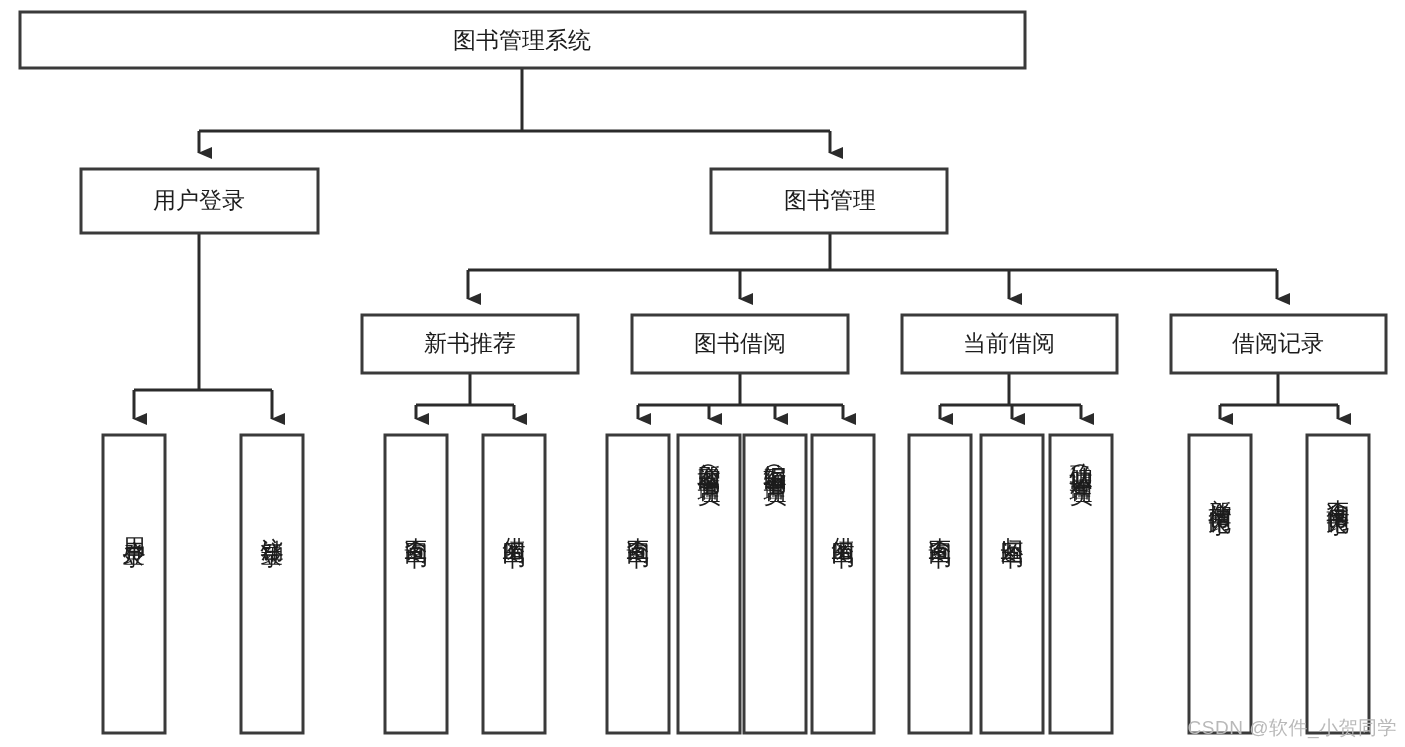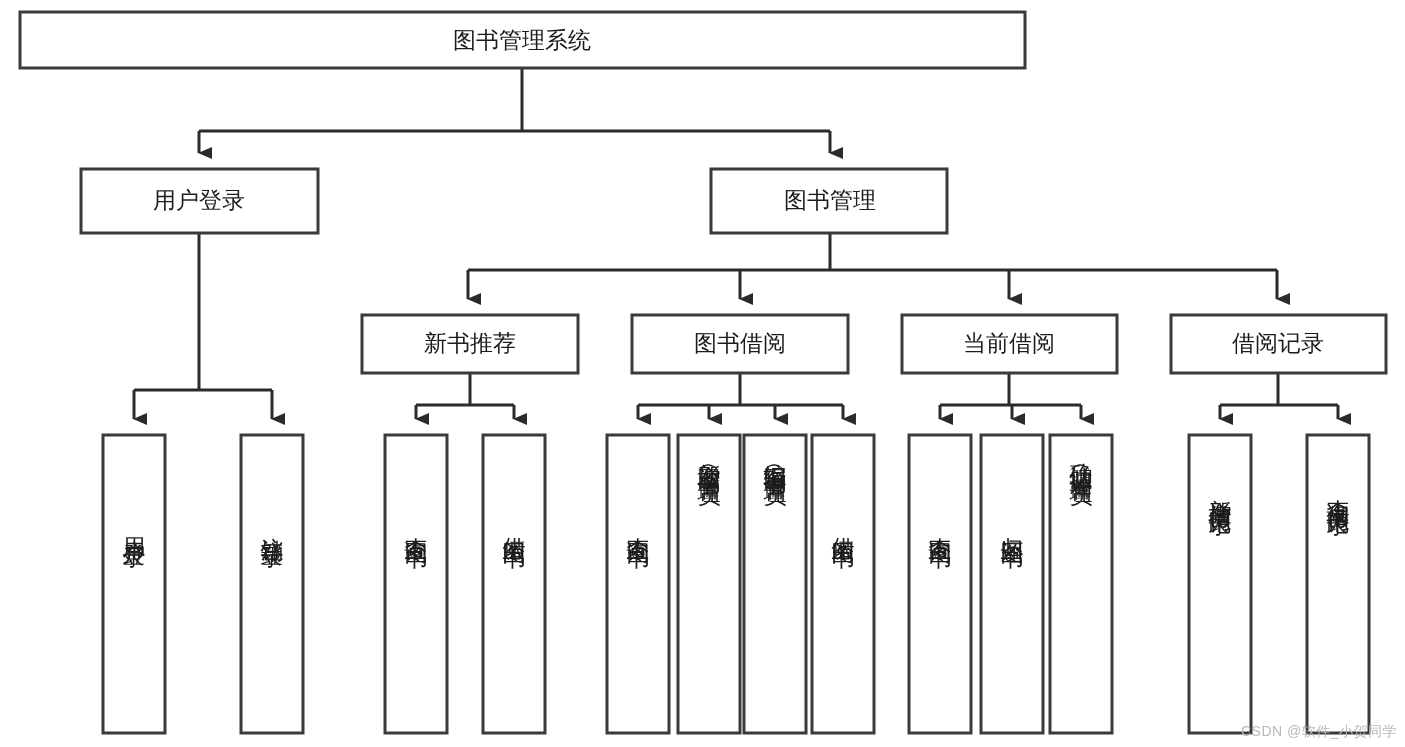--- a/index.html
+++ b/index.html
@@ -64,21 +64,21 @@
     display: flex;
     align-items: flex-start;
     justify-content: center;
     pointer-events: none;
   }
   .watermark {
     position: absolute;
     right: 8px;
     bottom: 6px;
     font-family: "Liberation Sans", "DejaVu Sans", sans-serif;
-    font-size: 14px;
+    font-size: 19px;
     color: #b9b9b9;
     white-space: nowrap;
     letter-spacing: 0.5px;
     margin-left: 40px;
   }
 </style>
 </head>
 <body>
 
 <div id="diagram-root">

